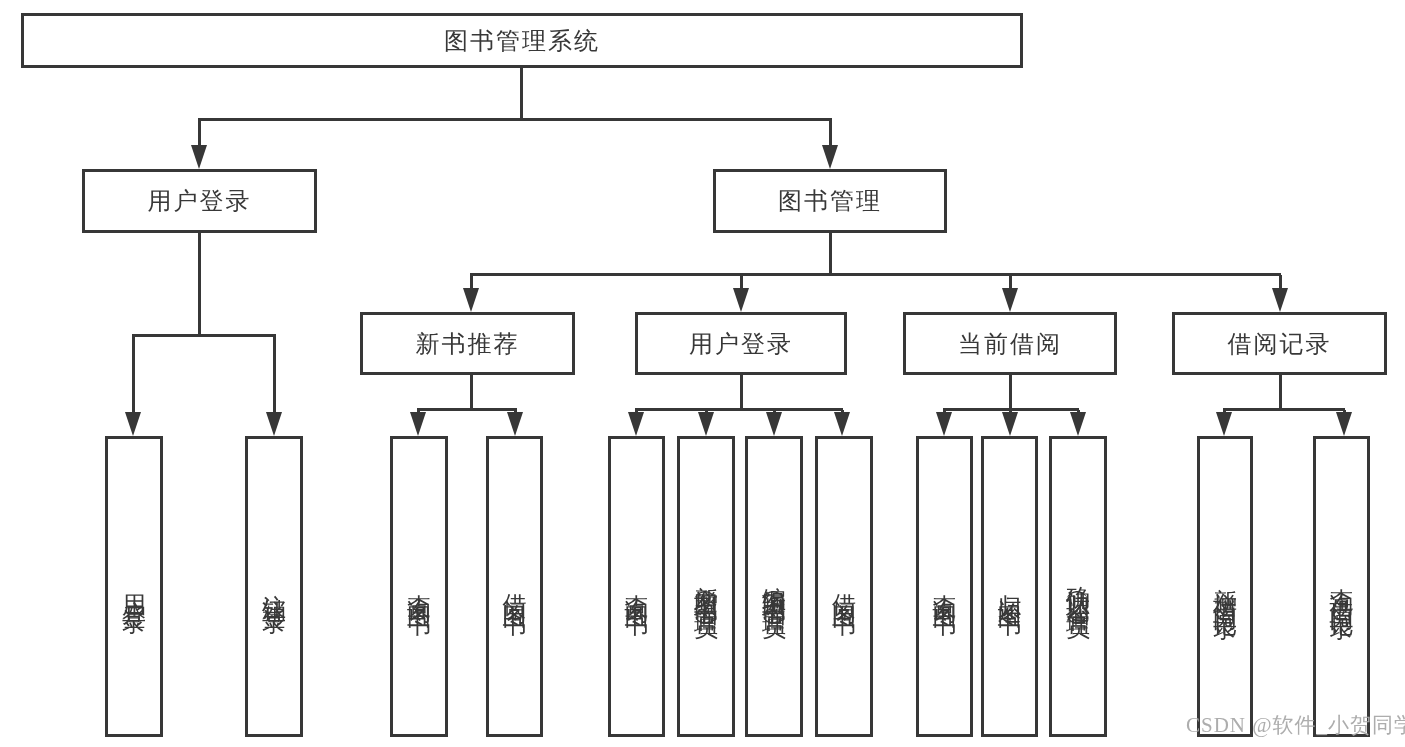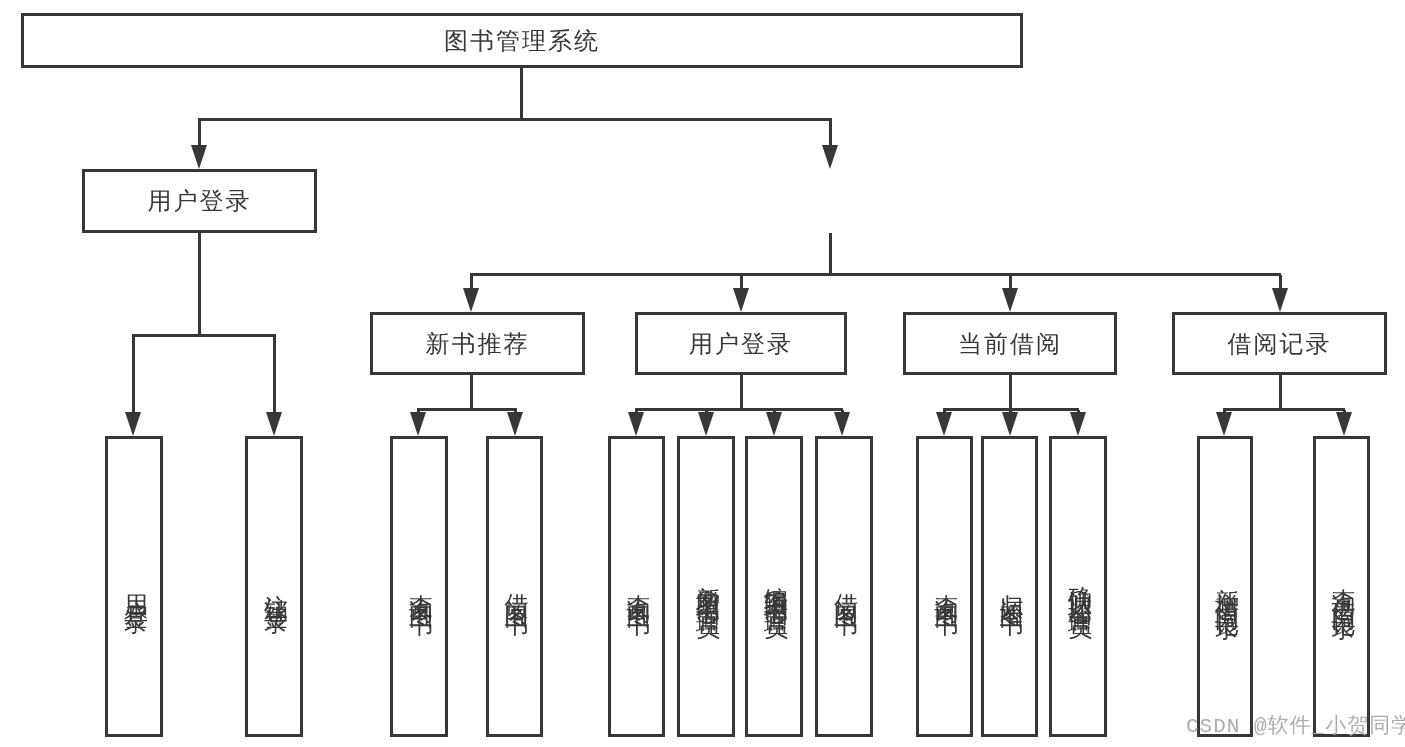--- a/index.html
+++ b/index.html
@@ -1,18 +1,18 @@
 <!DOCTYPE html>
 <html><head>
 <meta charset="utf-8">
 <style>
   html,body{margin:0;padding:0;background:#ffffff;}
   .canvas{
     position:relative;width:1405px;height:747px;background:#ffffff;
-    font-family:Liberation Mono, monospace;overflow:hidden;
+    font-family:Liberation Serif, serif;overflow:hidden;
   }
   .node{
     position:absolute;box-sizing:border-box;border:3px solid #373737;background:#ffffff;
     display:flex;align-items:center;justify-content:center;
     color:#383838;font-size:24px;letter-spacing:2px;white-space:nowrap;
   }
   .leaf{top:436px;height:301px;letter-spacing:0;}
   .vtext{
     writing-mode:vertical-rl;text-orientation:mixed;
     letter-spacing:0.25em;line-height:1;display:block;
@@ -36,22 +36,25 @@
 
 <div class="canvas">
 
   <div class="node" style="left:21px;top:13px;width:1002px;height:55px">
     <span>图书管理系统</span>
   </div>
 
   <div class="node" style="left:82px;top:169px;width:235px;height:64px">
     <span>用户登录</span>
   </div>
+  <div class="node" style="left:713px;top:169px;width:234px;height:64px">
+    <span>图书管理</span>
+  </div>
 
-  <div class="node" style="left:370px;top:312px;width:215px;height:63px">
+  <div class="node" style="left:360px;top:312px;width:215px;height:63px">
     <span>新书推荐</span>
   </div>
   <div class="node" style="left:635px;top:312px;width:212px;height:63px">
     <span>用户登录</span>
   </div>
   <div class="node" style="left:903px;top:312px;width:214px;height:63px">
     <span>当前借阅</span>
   </div>
   <div class="node" style="left:1172px;top:312px;width:215px;height:63px">
     <span>借阅记录</span>

